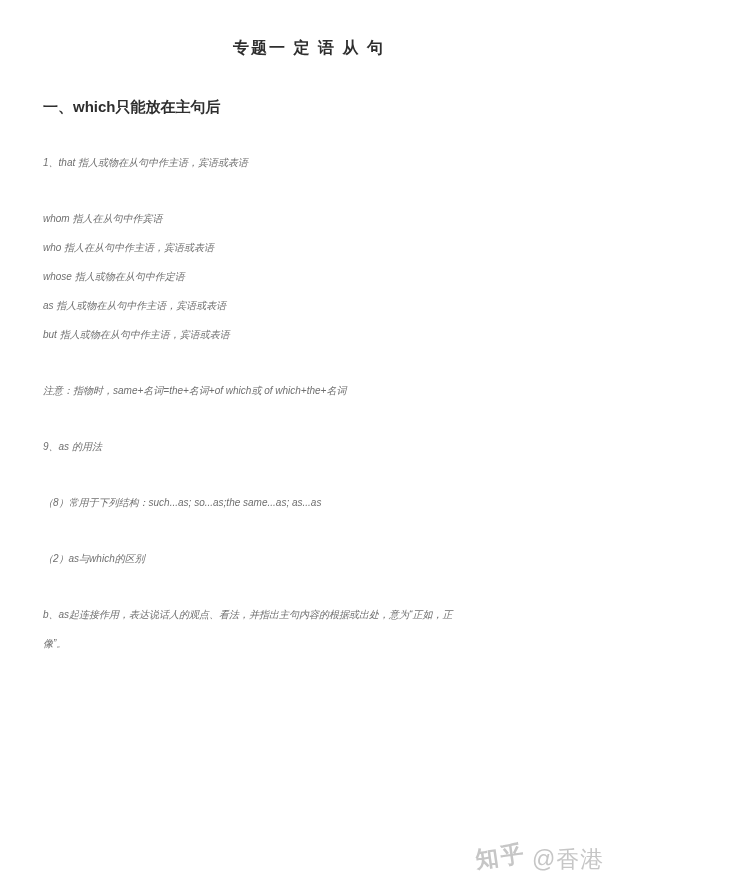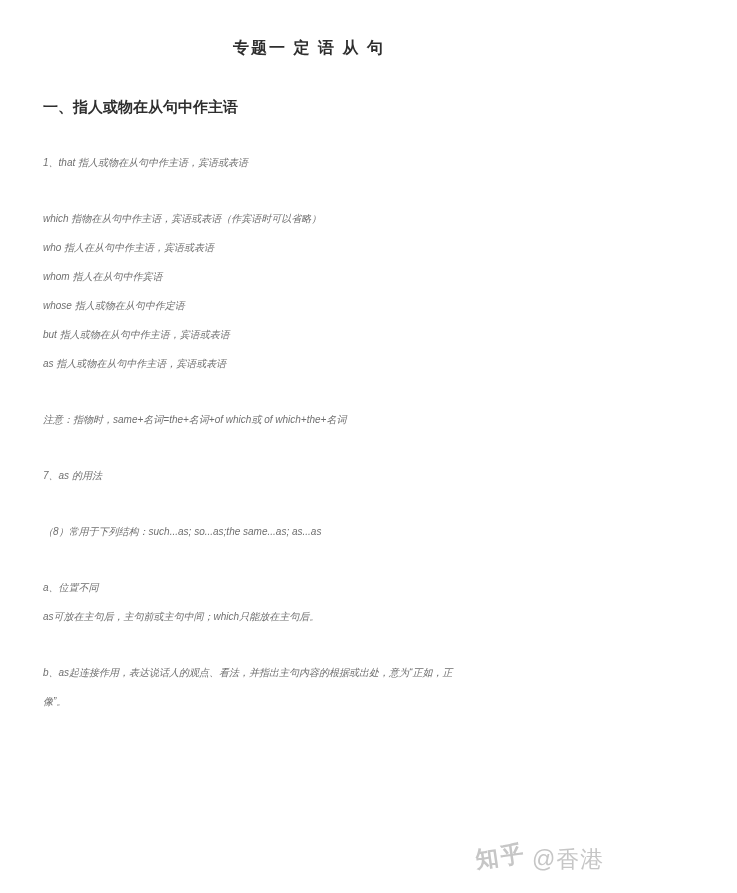--- a/index.html
+++ b/index.html
@@ -66,55 +66,53 @@
     letter-spacing: 1px;
   }
 </style>
 </head>
 <body>
 
 <div class="page">
 
   <div class="doc-title">专题一  定 语 从 句</div>
 
-  <div class="section-heading">一、指人或物在从句中作主语</div>
+  <div class="section-heading">一、which只能放在主句后</div>
 
   <div class="para">
     <div class="line">1、that 指人或物在从句中作主语，宾语或表语</div>
   </div>
 
   <div class="para">
-    <div class="line">which 指物在从句中作主语，宾语或表语（作宾语时可以省略）</div>
+    <div class="line">whom 指人在从句中作宾语</div>
     <div class="line">who 指人在从句中作主语，宾语或表语</div>
-    <div class="line">whom 指人在从句中作宾语</div>
     <div class="line">whose 指人或物在从句中作定语</div>
+    <div class="line">as 指人或物在从句中作主语，宾语或表语</div>
     <div class="line">but 指人或物在从句中作主语，宾语或表语</div>
-    <div class="line">as 指人或物在从句中作主语，宾语或表语</div>
   </div>
 
   <div class="para">
     <div class="line">注意：指物时，same+名词=the+名词+of which或 of which+the+名词</div>
   </div>
 
   <div class="para">
-    <div class="line">7、as 的用法</div>
+    <div class="line">9、as 的用法</div>
   </div>
 
   <div class="para">
     <div class="line">（8）常用于下列结构：such...as; so...as;the same...as; as...as</div>
   </div>
 
   <div class="para">
   </div>
 
+  <div class="para">
+    <div class="line">（2）as与which的区别</div>
+  </div>
 
-  <div class="para">
-    <div class="line">a、位置不同</div>
-    <div class="line">as可放在主句后，主句前或主句中间；which只能放在主句后。</div>
-  </div>
 
   <div class="para">
     <div class="line">b、as起连接作用，表达说话人的观点、看法，并指出主句内容的根据或出处，意为“正如，正</div>
     <div class="line">像”。</div>
   </div>
 
   <div class="watermark">
     <span class="brand">知乎</span><span class="handle">@香港现代教育集团</span>
   </div>
 

